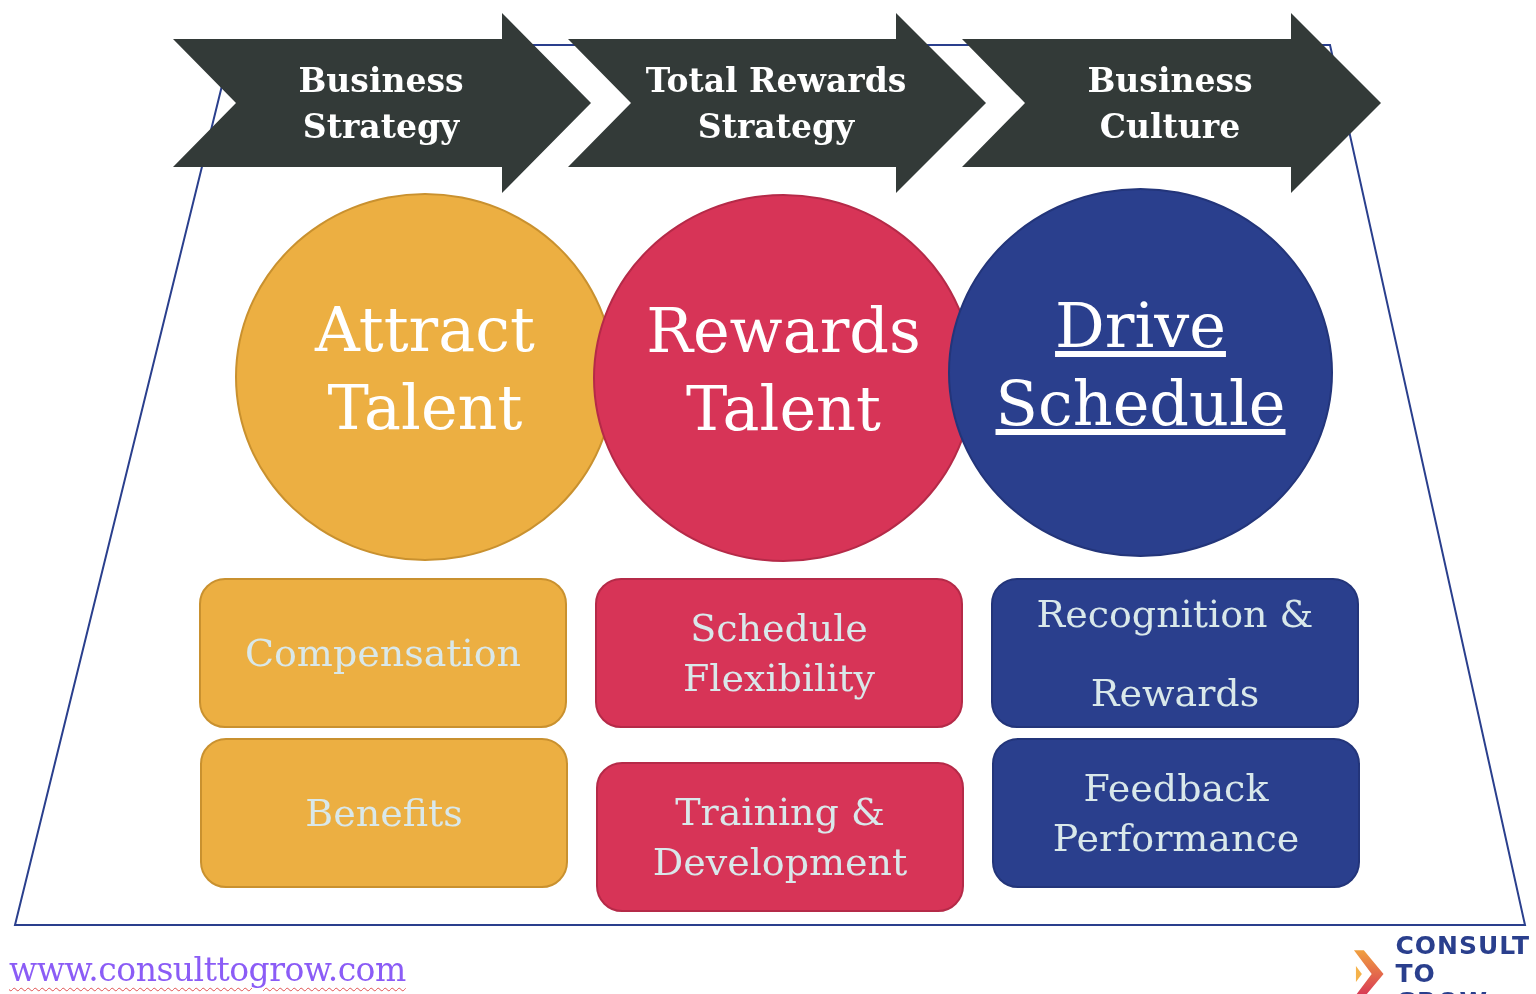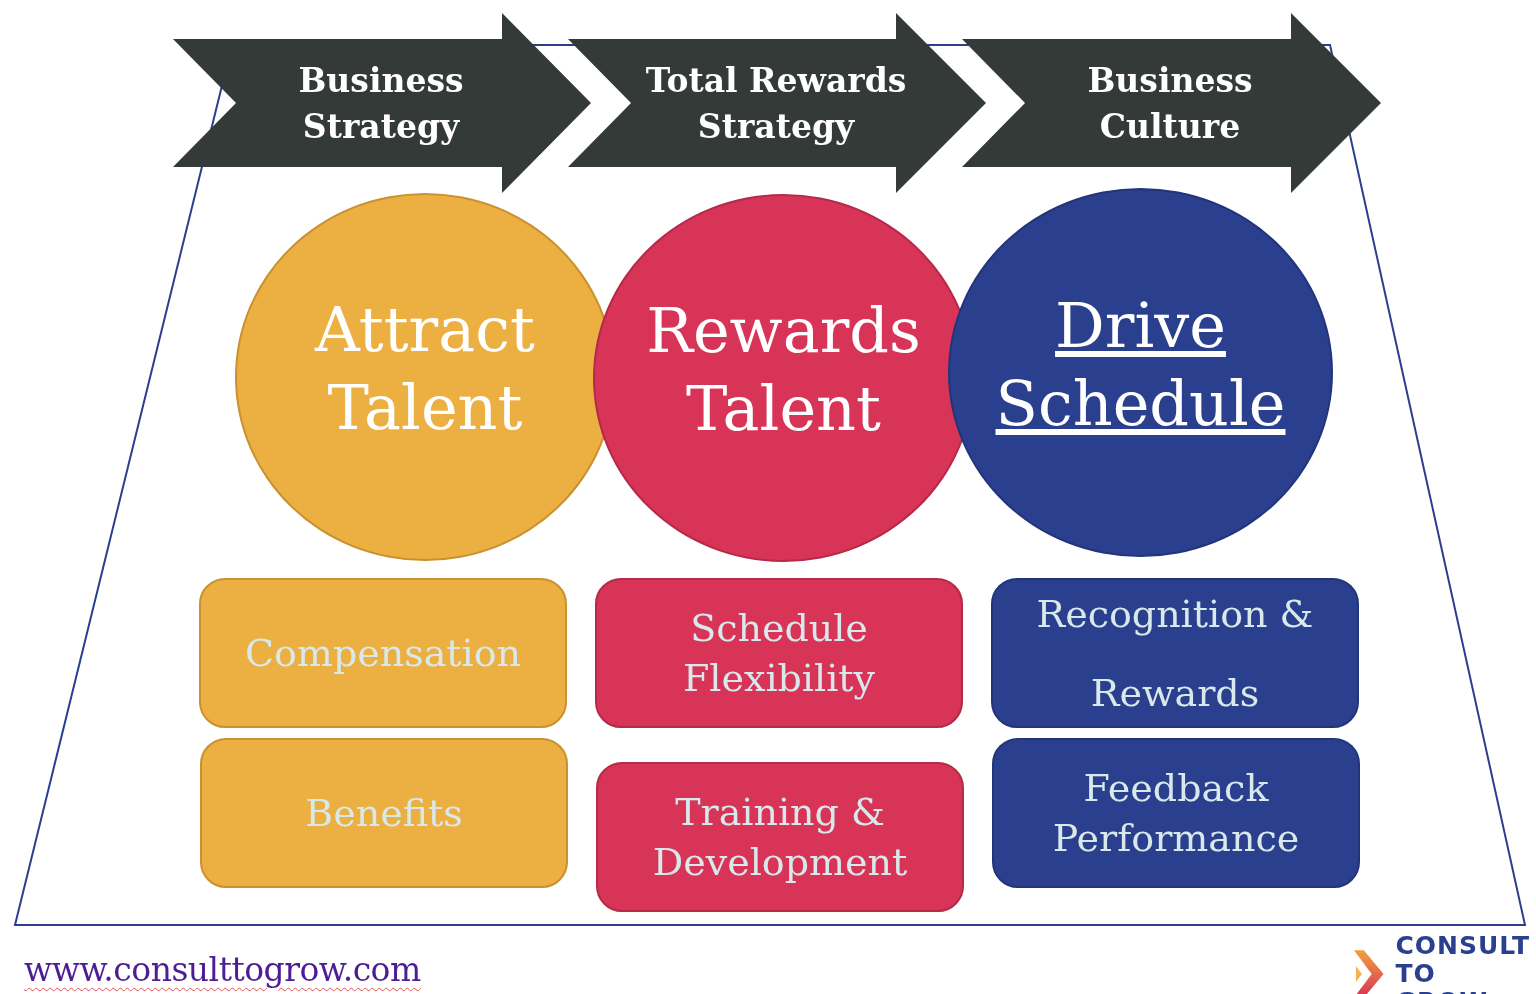--- a/index.html
+++ b/index.html
@@ -14,22 +14,22 @@
             font-family:"DejaVu Serif", serif; font-size:62px; line-height:78px; text-align:center; }
   .circle span { display:block;text-align:center; }
   .circle .inner { transform:translateY(-8px); }
   .box { position:absolute; width:368px; height:150px; border-radius:26px; display:flex;
          flex-direction:column; align-items:center; justify-content:center; text-align:center;
          color:#d9e8ea; font-family:"DejaVu Serif", serif; font-size:38px; line-height:50px; box-sizing:border-box; }
   .box span { display:block; }
   .gold { background:#ecaf42; border:2px solid #c9912f; }
   .red  { background:#d73457; border:2px solid #b52a48; }
   .blue { background:#2a3f8d; border:2px solid #23357a; }
-  .url { position:absolute; left:24px; top:950px; font-family:"DejaVu Serif", serif; font-size:33px;
-         color:#4c1d95; text-decoration:underline wavy #e05050; text-decoration-thickness:1px; text-underline-offset:6px; letter-spacing:-0.5px; }
+  .url { position:absolute; left:9px; top:950px; font-family:"DejaVu Serif", serif; font-size:33px;
+         color:#8b5cf6; text-decoration:underline wavy #e05050; text-decoration-thickness:1px; text-underline-offset:6px; letter-spacing:-0.5px; }
   .logo { position:absolute; left:1352px; top:932px; display:flex; align-items:center; }
   .logo-text { font-family:"DejaVu Sans", sans-serif; font-weight:bold; color:#2a3f8d; font-size:25px; line-height:28px; letter-spacing:1px; margin-left:10px; }
   .logo-text span { display:block; }
 </style>
 </head>
 <body>
 
 <svg class="layer" viewBox="0 0 1536 994">
   <polygon points="232,45 1330,45 1525,925 15,925" fill="none" stroke="#2a3f8d" stroke-width="2"></polygon>
 </svg>

